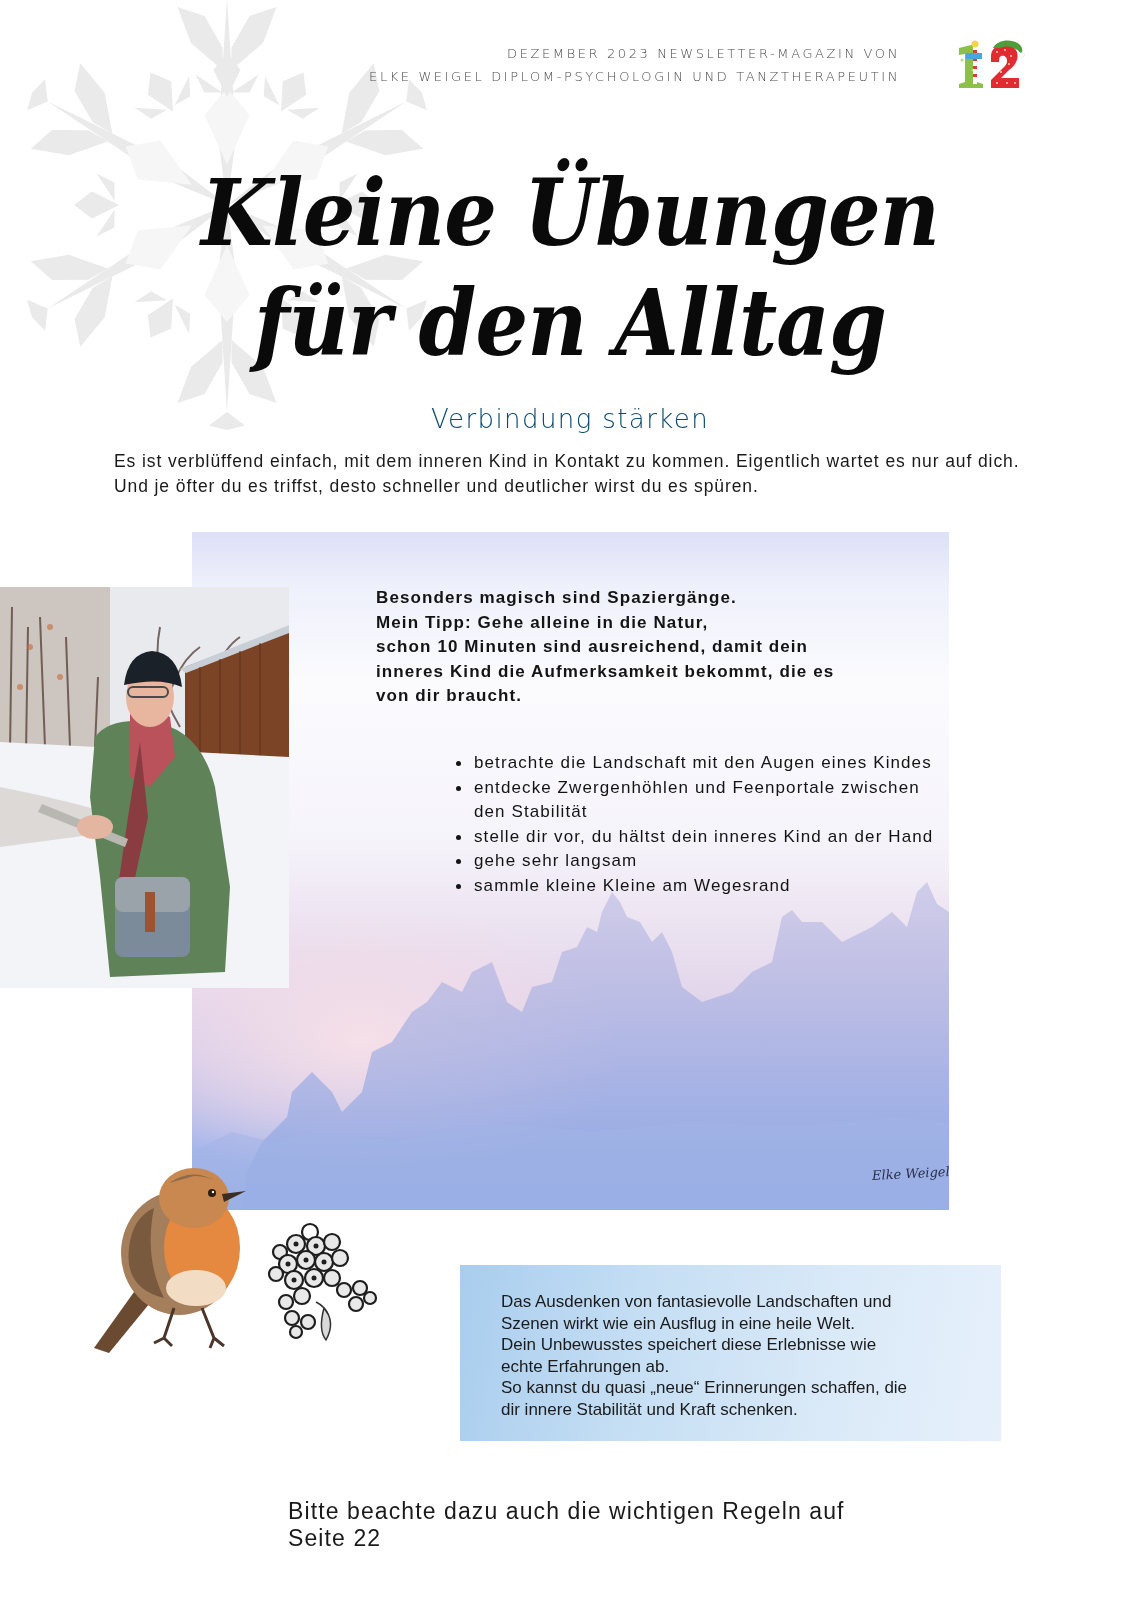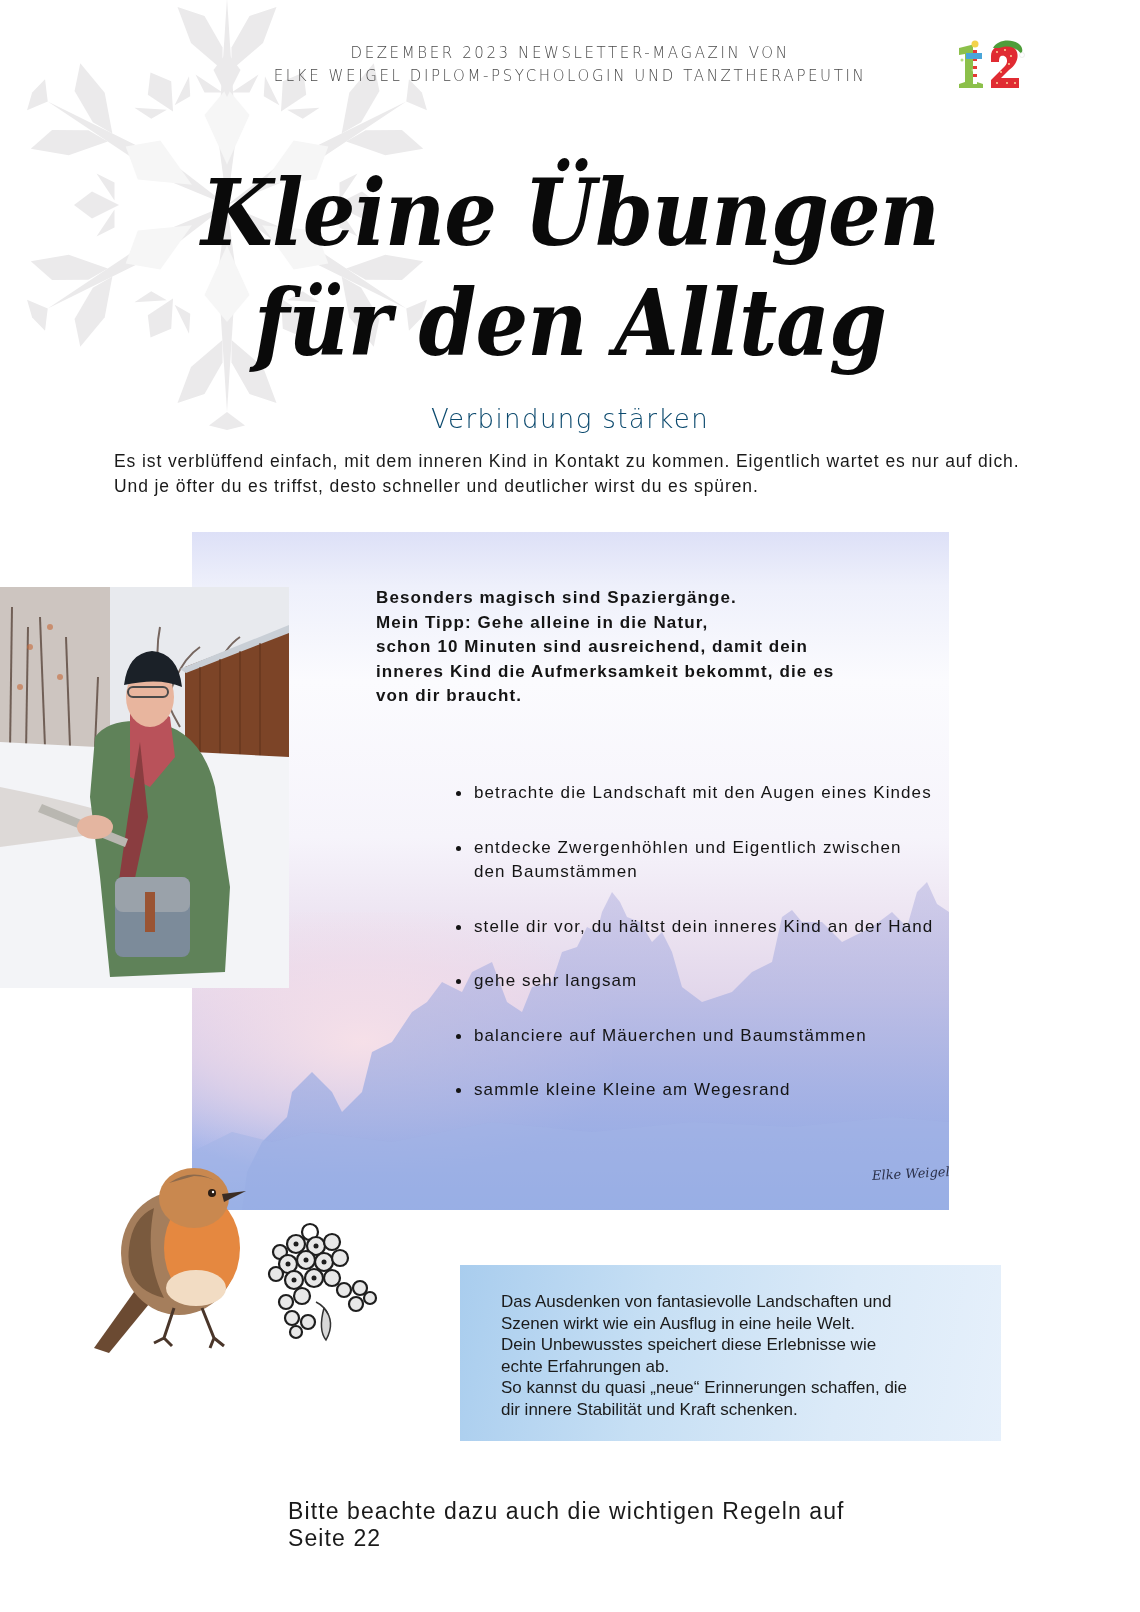--- a/index.html
+++ b/index.html
@@ -8,22 +8,22 @@
     background: #ffffff;
     font-family: "Liberation Sans", "DejaVu Sans", sans-serif;
     color: #1a1a1a;
   }
   .abs { position: absolute; }
 
   
   .snowflake { left: 2px; top: -20px; width: 450px; height: 450px; }
 
   
-  .header { left: 240px; top: 42px; width: 660px; text-align: center;
-    font-family: "DejaVu Sans", sans-serif; font-size: 15px; letter-spacing: 2.6px;
+  .header { left: 240px; top: 42px; width: 660px; text-align: right;
+    font-family: "DejaVu Sans", sans-serif; font-size: 13px; letter-spacing: 2.6px;
     color: #4a4a4a; line-height: 23px; font-weight: 300; }
   .logo12 { left: 953px; top: 38px; width: 74px; height: 52px; }
 
   
   .title { left: 150px; top: 158px; width: 840px; text-align: center;
     font-family: "DejaVu Serif", "Liberation Serif", serif; font-style: italic; font-weight: bold;
     font-size: 92px; line-height: 110px; color: #0a0a0a; letter-spacing: -1px; }
   .title span { display: block; }
   .title .l1 { transform: scaleX(0.9); }
   .title .l2 { transform: scaleX(0.9); }
@@ -41,21 +41,21 @@
     background: radial-gradient(ellipse at center, rgba(250,226,232,0.9) 0%, rgba(245,220,232,0.5) 45%, rgba(245,220,232,0) 75%); }
   .sky svg { position: absolute; left: 0; top: 0; }
 
   .sig { left: 872px; top: 1166px; font-family: "DejaVu Serif", serif; font-style: italic;
     font-size: 13px; color: #2a2f48; transform: rotate(-3deg); }
 
   .para { left: 376px; top: 586px; width: 520px; font-size: 17px; letter-spacing: 1.1px;
     line-height: 24.5px; color: #141414; font-weight: bold; }
   .bullets { left: 456px; top: 751px; width: 480px; margin: 0; padding: 0; list-style: none;
     font-size: 17px; letter-spacing: 1.1px; line-height: 24.5px; color: #141414; }
-  .bullets li { position: relative; padding-left: 18px; margin-top: 30px; }
+  .bullets li { position: relative; padding-left: 18px; }
   .bullets li .dot { position: absolute; left: 0; top: 10px; width: 5px; height: 5px;
     background: #141414; border-radius: 50%; }
 
   
   .photo { left: 0; top: 587px; width: 289px; height: 401px; overflow: hidden; background: #e9ebee; }
 
   
   .robin { left: 84px; top: 1148px; width: 170px; height: 210px; }
   .berries { left: 266px; top: 1222px; width: 116px; height: 122px; }
 
@@ -157,24 +157,23 @@
 <div class="abs para">
   <div>Besonders magisch sind Spaziergänge.</div>
   <div>Mein Tipp: Gehe alleine in die Natur,</div>
   <div>schon 10 Minuten sind ausreichend, damit dein</div>
   <div>inneres Kind die Aufmerksamkeit bekommt, die es</div>
   <div>von dir braucht.</div>
 </div>
 
 <ul class="abs bullets">
   <li><span class="dot"></span><span>betrachte die Landschaft mit den Augen eines Kindes</span></li>
-  <li><span class="dot"></span><span>entdecke Zwergenhöhlen und Eigentlich zwischen den Baumstämmen</span></li>
+  <li><span class="dot"></span><span>entdecke Zwergenhöhlen und Feenportale zwischen den Stabilität</span></li>
   <li><span class="dot"></span><span>stelle dir vor, du hältst dein inneres Kind an der Hand</span></li>
   <li><span class="dot"></span><span>gehe sehr langsam</span></li>
-  <li><span class="dot"></span><span>balanciere auf Mäuerchen und Baumstämmen</span></li>
   <li><span class="dot"></span><span>sammle kleine Kleine am Wegesrand</span></li>
 </ul>
 
 <div class="abs photo">
   <svg width="289" height="401" viewBox="0 0 289 401">
     <rect width="289" height="401" fill="#e8eaee"></rect>
 
     <rect x="0" y="0" width="110" height="165" fill="#b7a59a" opacity="0.55"></rect>
     <g stroke="#5a463c" stroke-width="2" fill="none" opacity="0.8">
       <path d="M10,165 L12,20"></path>

